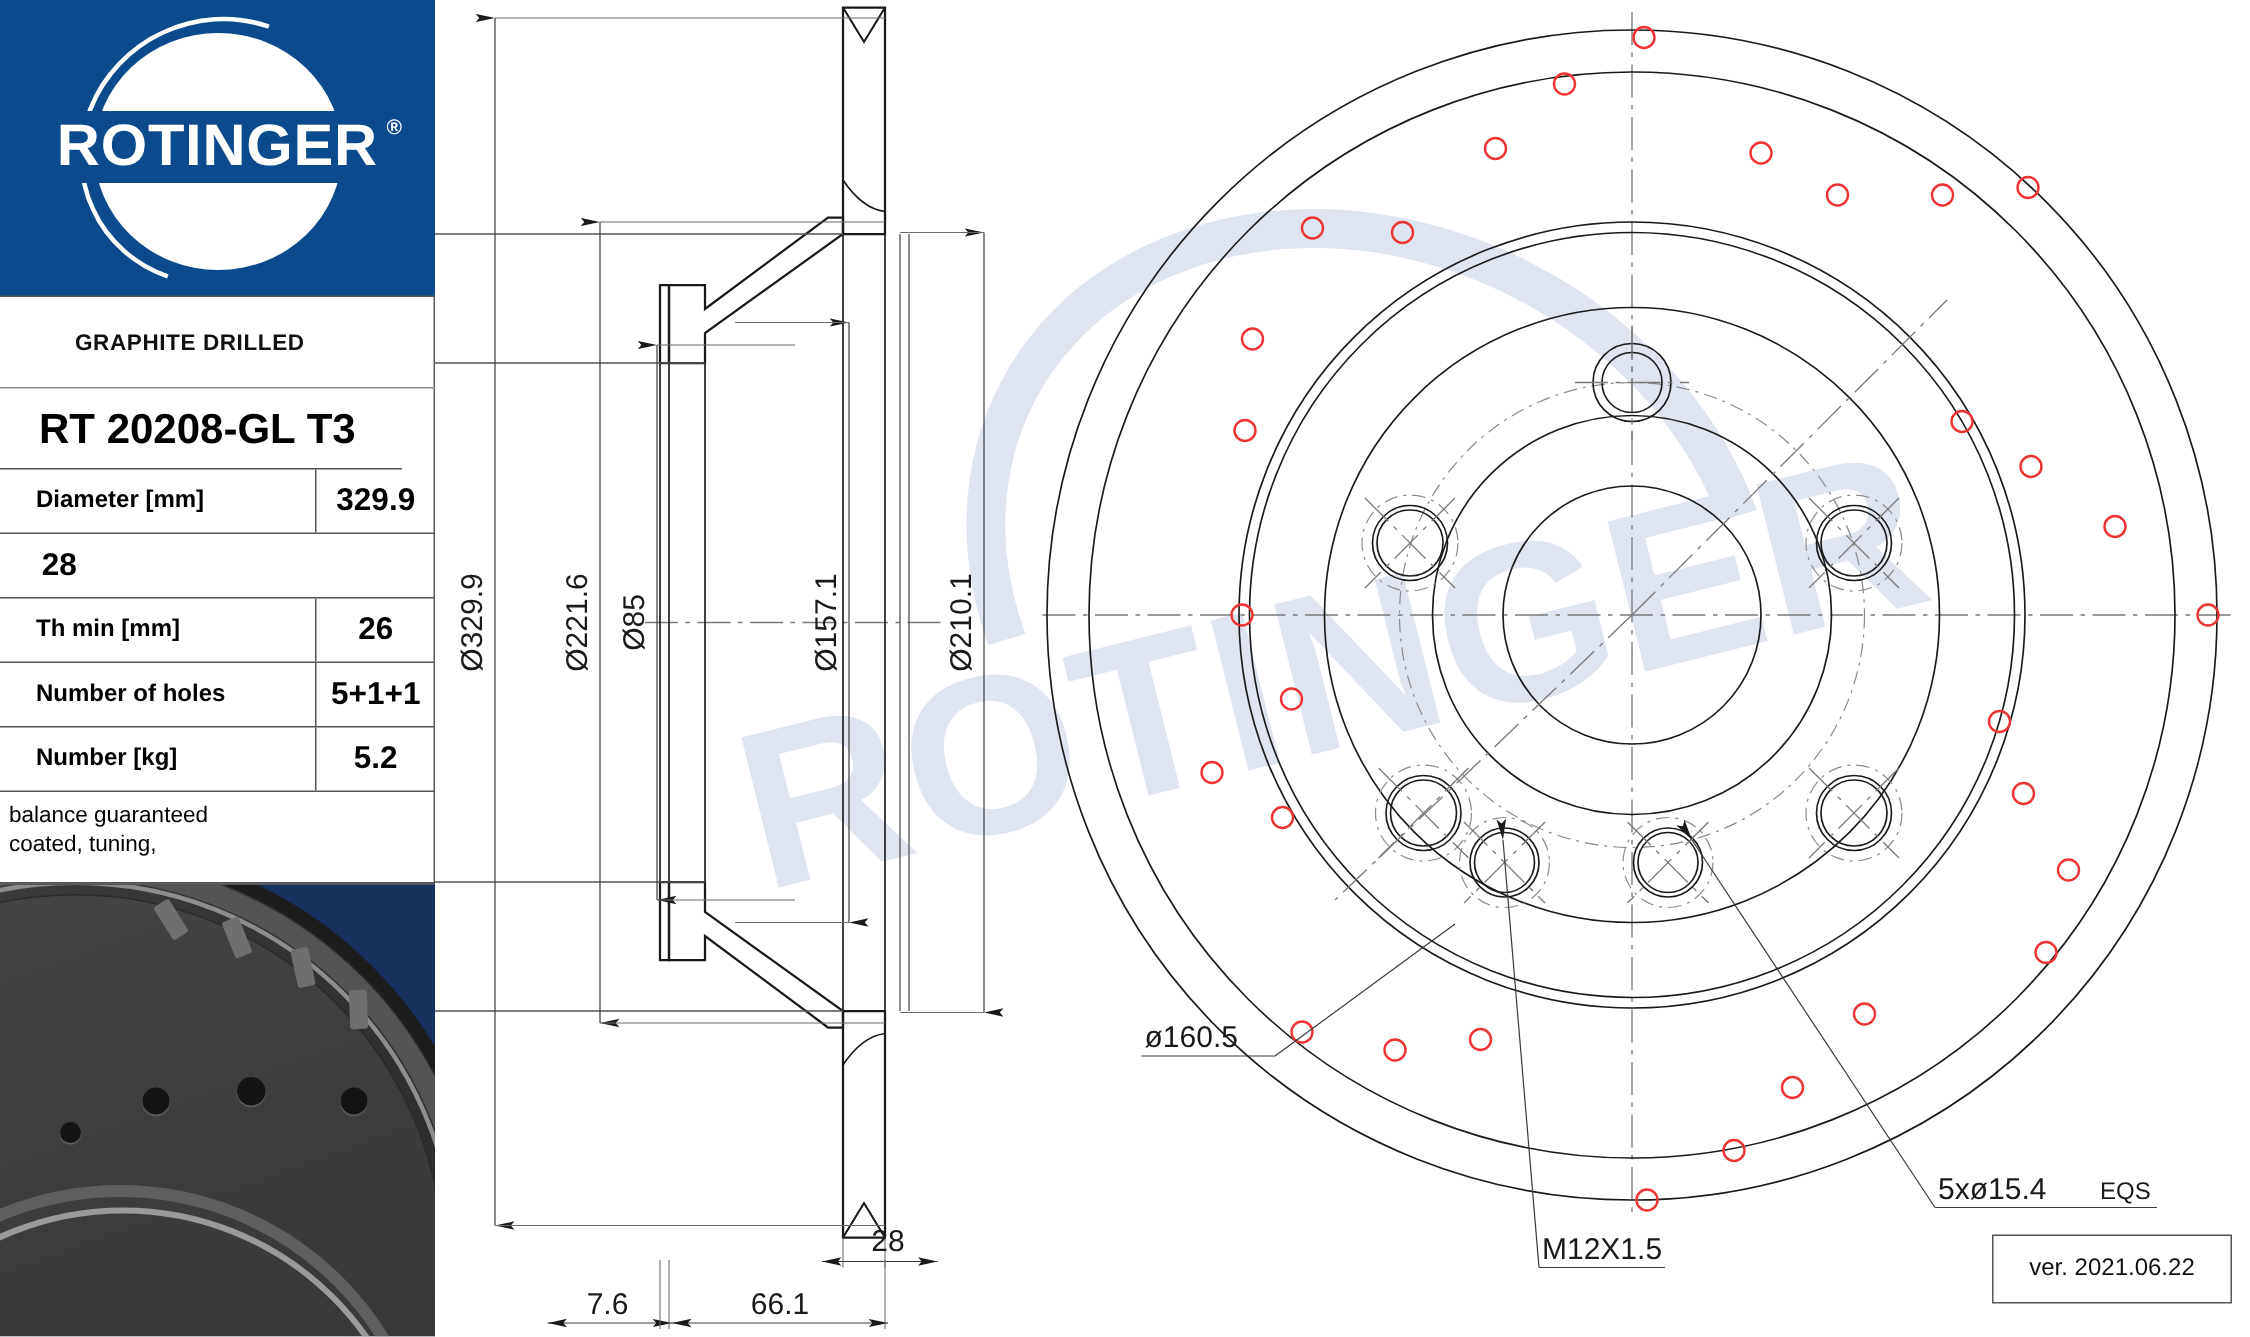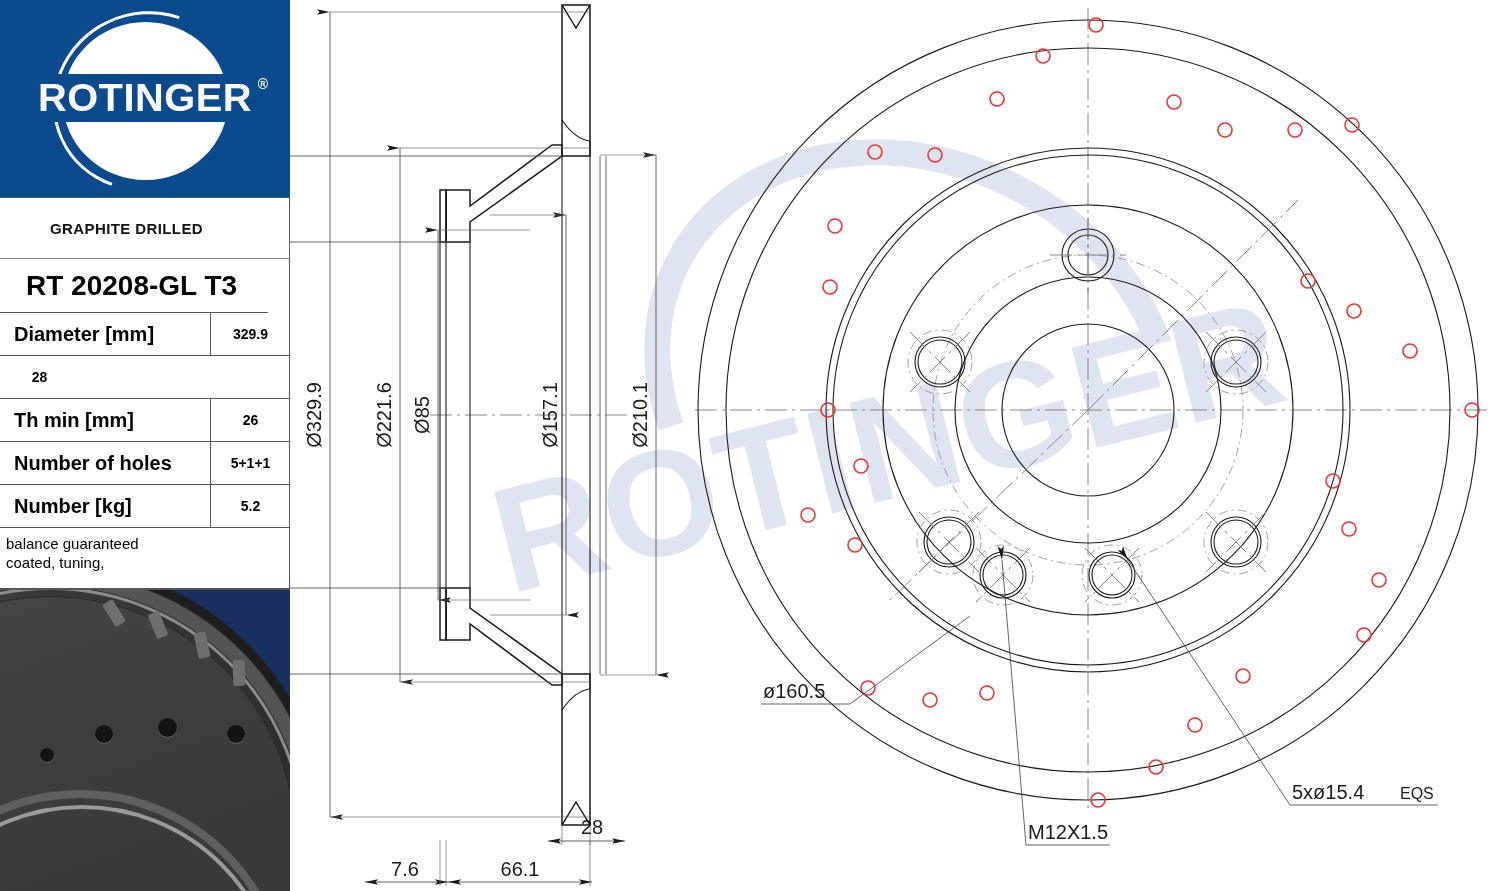--- a/index.html
+++ b/index.html
@@ -87,28 +87,28 @@
     font-size: 28px; font-weight: 700; color: #000;
   }
   .spec-row {
     width: 290px; height: 43px;
     display: flex; align-items: stretch;
     border-bottom: 1px solid #555;
   }
   .spec-label {
     flex: 1;
     display: flex; align-items: center;
-    padding-left: 14px;
-    font-size: 20px; font-weight: 700; color: #000;
+    padding-left: 24px;
+    font-size: 16px; font-weight: 700; color: #000;
     border-right: 1px solid #555;
   }
   .spec-value {
     width: 79px;
     display: flex; align-items: center; justify-content: center;
-    font-size: 14px; font-weight: 700; color: #000;
+    font-size: 21px; font-weight: 700; color: #000;
   }
   #notes {
     width: 290px; height: 61px;
     border-bottom: 1px solid #555;
     padding: 6px 0 0 6px;
     font-size: 15px; color: #000; line-height: 1.28;
   }
   #photo {
     position: relative;
     width: 290px; height: 302px;
@@ -548,14 +548,15 @@
         <line class="dimln" x1="1000" y1="805" x2="1148" y2="805"></line>
         <line class="dimln" x1="1000" y1="805" x2="838" y2="560" marker-end="url(#arrPt)"></line>
         <text class="dtext" x="1002" y="799">5xø15.4</text>
         <text class="dtext-s" x="1110" y="799">EQS</text>
       </g>
 
     </g>
   </svg>
   </div>
 
+  <div id="ver-box">ver. 2021.06.22</div>
 
 </div>
 
 </body></html>

